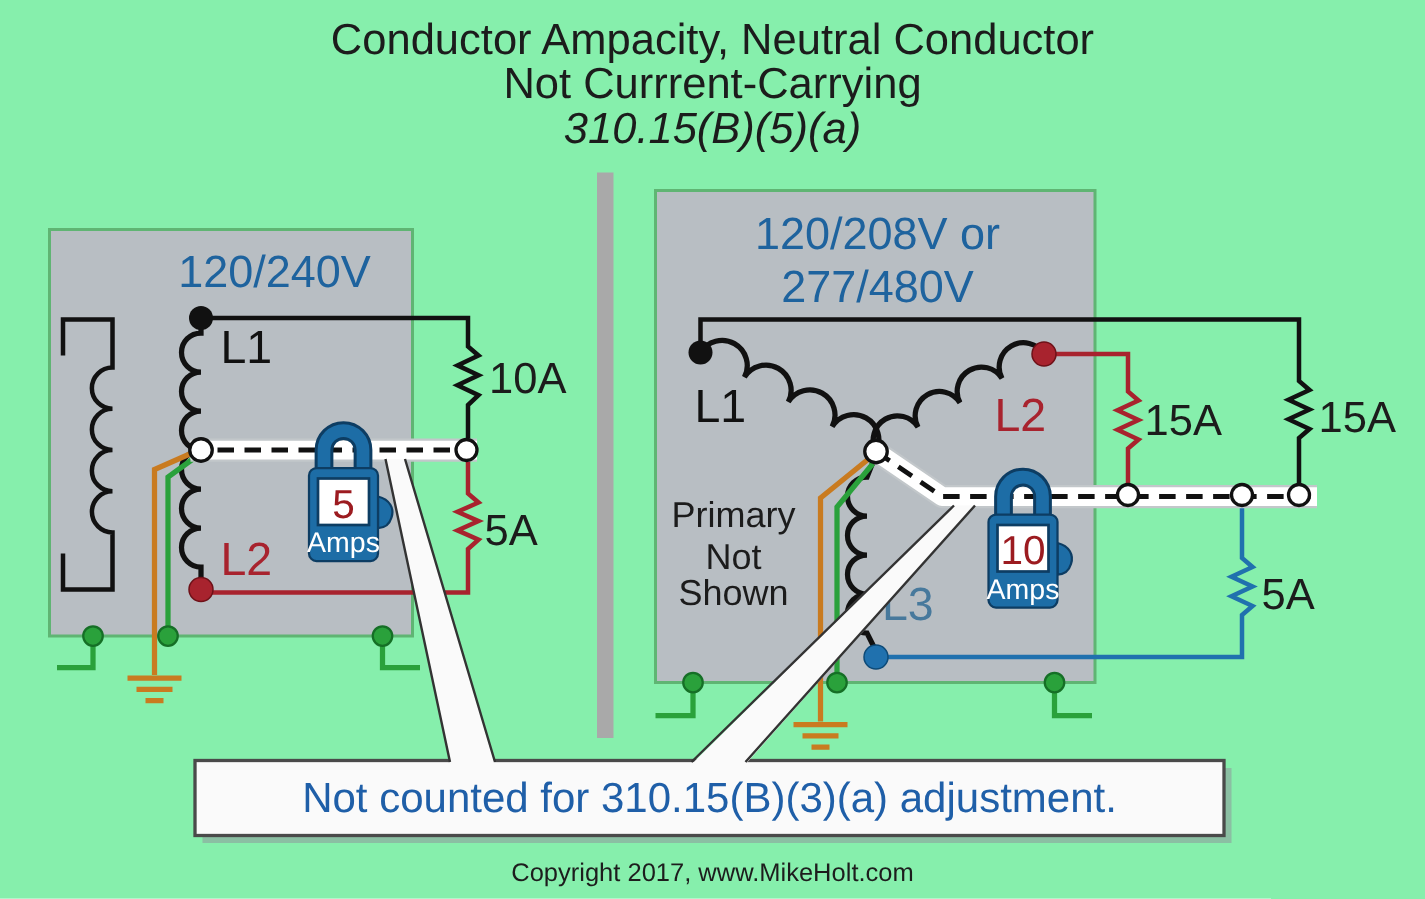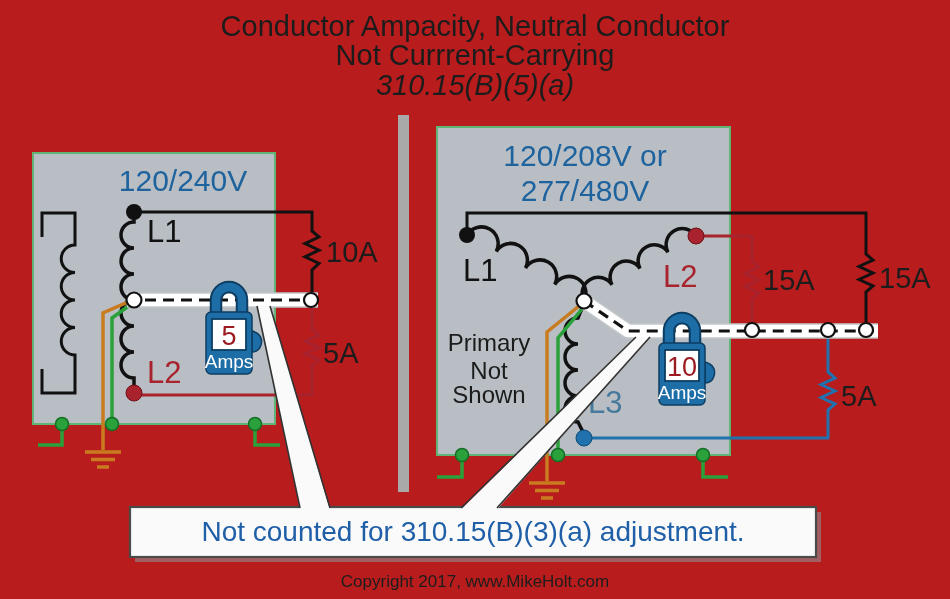--- a/index.html
+++ b/index.html
@@ -1,19 +1,19 @@
 <!DOCTYPE html>
 <html><head>
 <meta charset="utf-8">
 <style>
   html,body{margin:0;padding:0;}
   .canvas{
     position:relative;
     width:950px;height:599px;
-    background:#b91c1c;
+    background:#86efac;
     overflow:hidden;
     font-family:"Liberation Sans", sans-serif;
   }
   svg{position:absolute;left:0;top:0;}
   svg text{font-family:"Liberation Sans", sans-serif;}
   .title-text{fill:#1c1c1c;font-size:29px;}
   .title-italic{font-style:italic;}
   .voltage-text{fill:#1e639e;font-size:30px;}
   .phase-black{fill:#111;font-size:31px;}
   .phase-red{fill:#a8232e;font-size:31px;}

